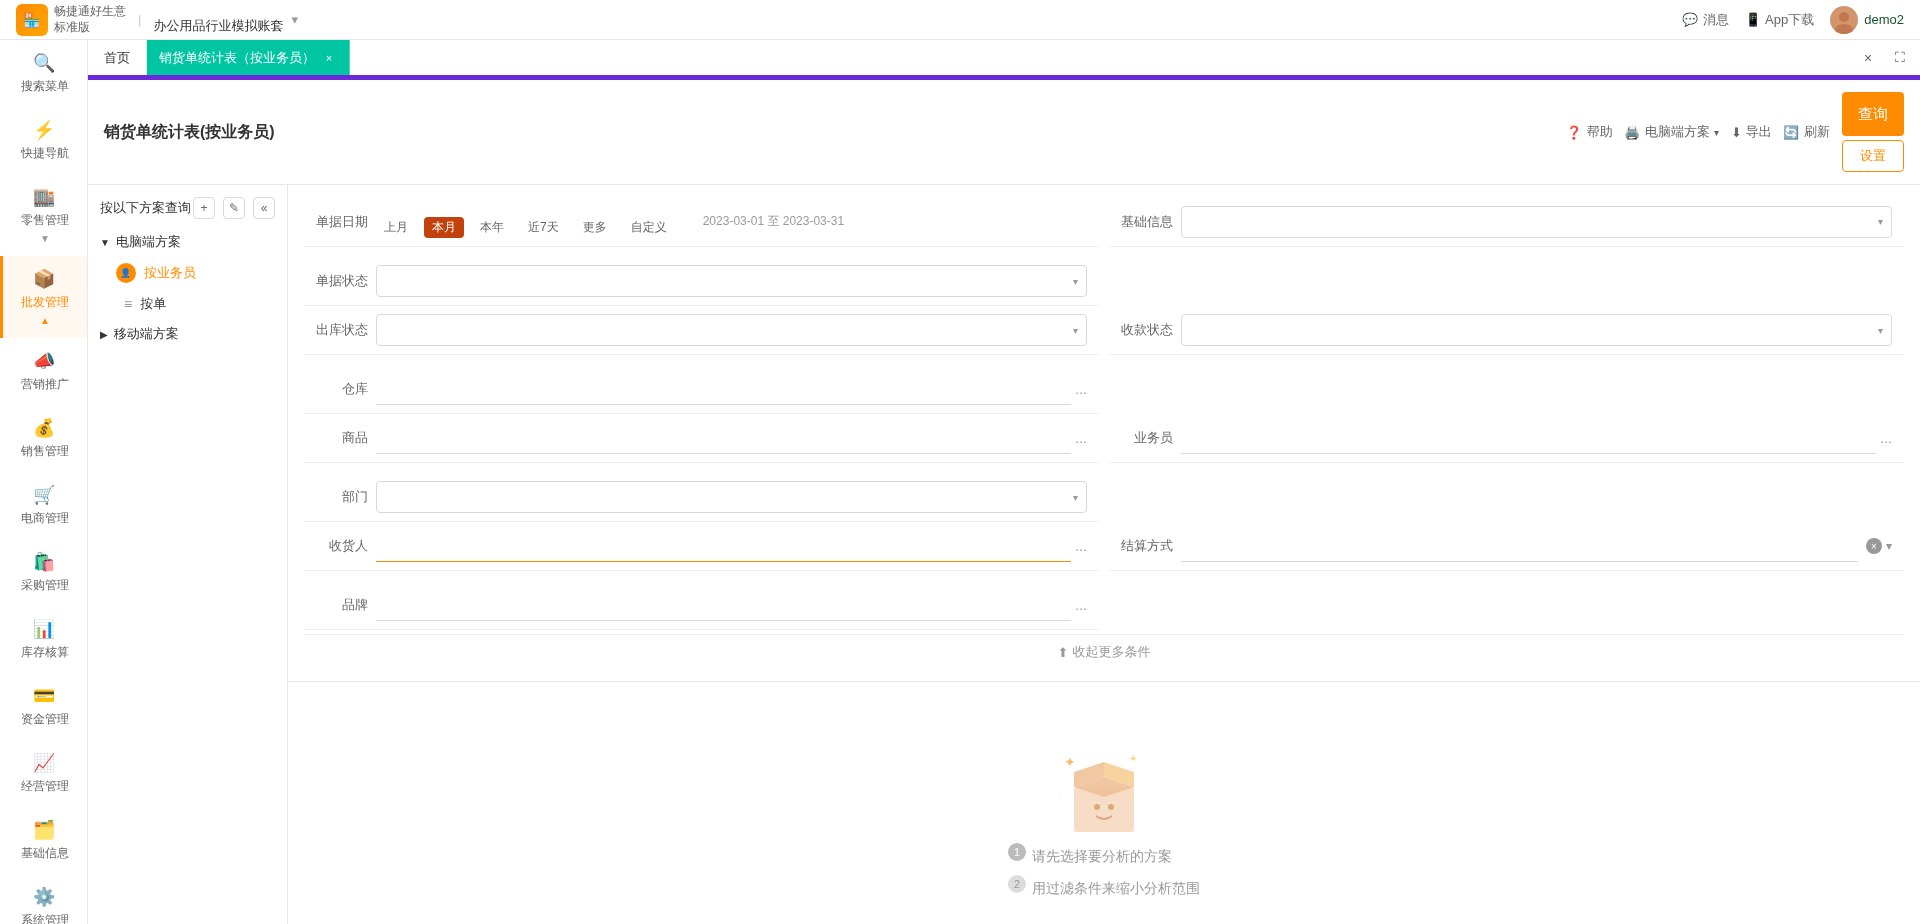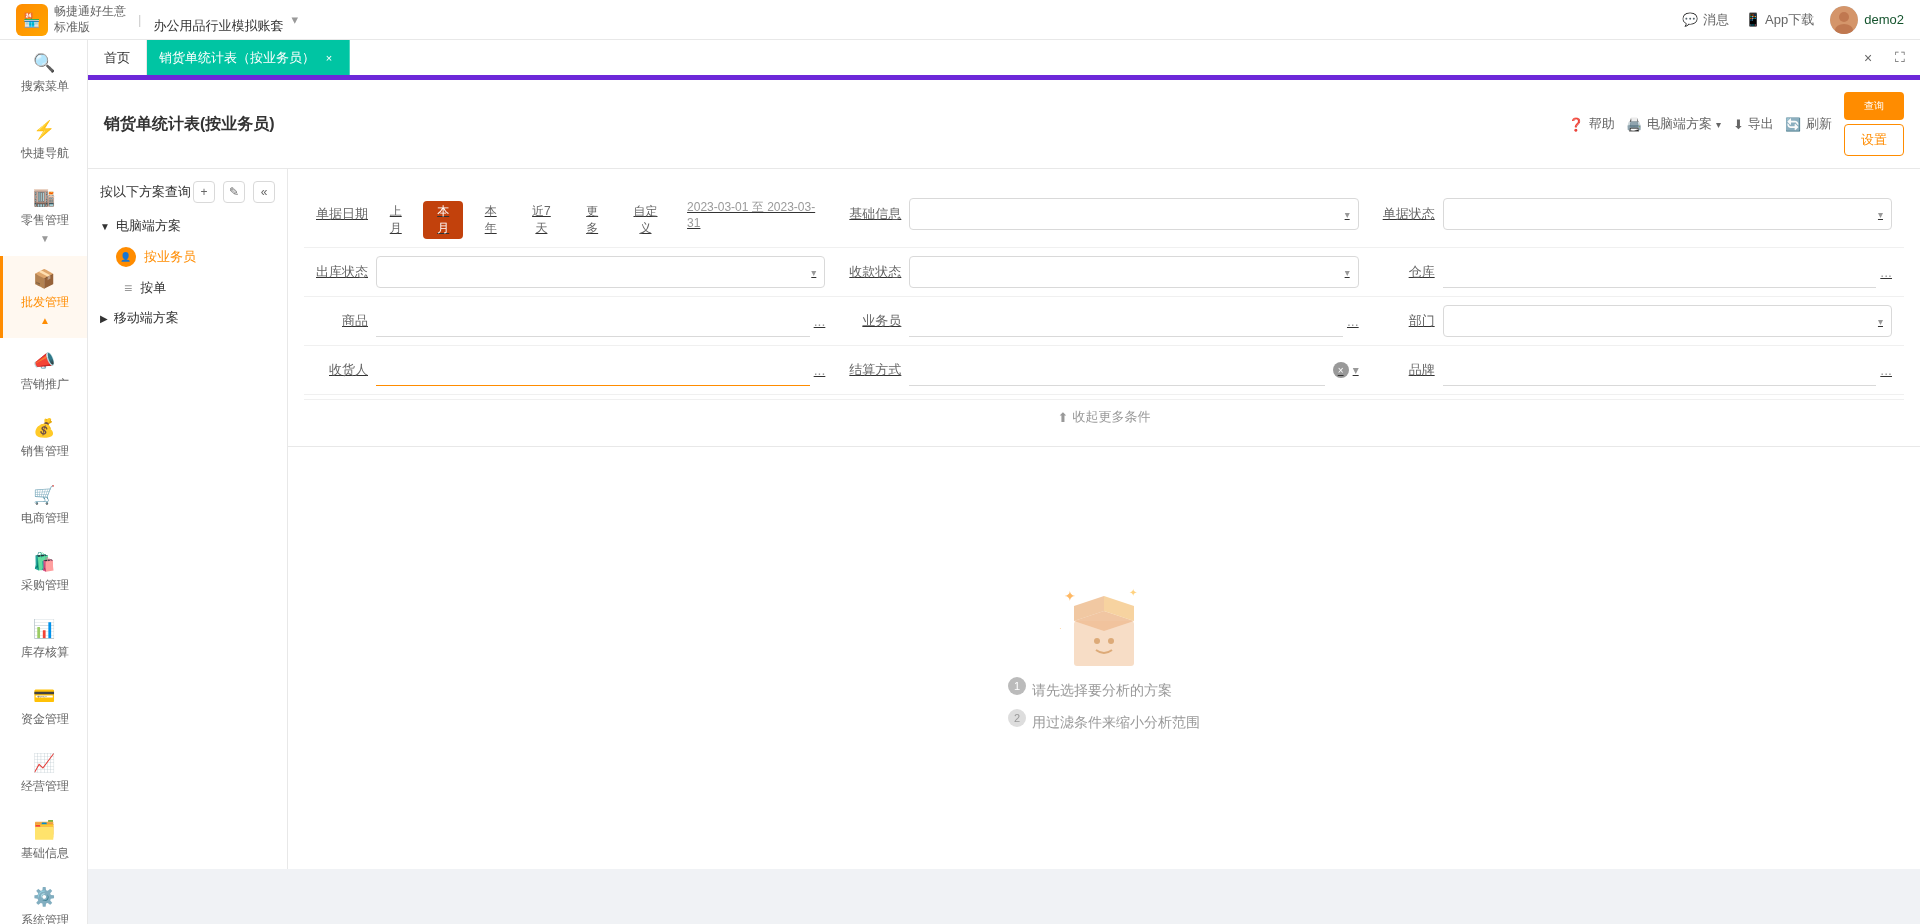--- a/index.html
+++ b/index.html
@@ -40,21 +40,21 @@
 
     
     .page-content { flex: 1; overflow-y: auto; background: #f0f2f5; padding: 0; }
     .page-inner { margin: 0; background: #fff; }
 
     
     .page-header { display: flex; align-items: center; justify-content: space-between; padding: 12px 16px; background: #fff; border-bottom: 1px solid #e8e8e8; }
     .page-title { font-size: 16px; font-weight: bold; color: #333; }
     .page-actions { display: flex; align-items: center; gap: 12px; }
     .page-action-btn { display: flex; align-items: center; gap: 4px; color: #666; font-size: 13px; cursor: pointer; }
-    .btn-query { background: #ff8c00; color: white; border: none; padding: 6px 16px; border-radius: 4px; cursor: pointer; font-size: 10px; height: 28px; }
+    .btn-query { background: #ff8c00; color: white; border: none; padding: 6px 16px; border-radius: 4px; cursor: pointer; font-size: 15px; height: 44px; }
     .btn-settings { background: white; color: #ff8c00; border: 1px solid #ff8c00; padding: 6px 16px; border-radius: 4px; cursor: pointer; font-size: 13px; height: 32px; }
 
     
     .two-panel { display: flex; flex: 1; }
 
     
     .left-panel { width: 200px; border-right: 1px solid #e8e8e8; padding: 8px 0; background: #fff; flex-shrink: 0; }
     .left-panel-header { display: flex; align-items: center; justify-content: space-between; padding: 4px 12px 8px; }
     .left-panel-title { font-size: 13px; color: #333; }
     .left-panel-icons { display: flex; gap: 8px; }
@@ -69,31 +69,31 @@
     .mobile-section { padding: 6px 12px; display: flex; align-items: center; gap: 6px; cursor: pointer; color: #333; font-size: 13px; }
 
     
     .right-panel { flex: 1; display: flex; flex-direction: column; background: #fff; }
 
     
     .filter-area { padding: 12px 16px; border-bottom: 1px solid #e8e8e8; }
     .date-range { display: flex; align-items: center; gap: 8px; }
     .date-btn { padding: 2px 8px; font-size: 12px; cursor: pointer; border-radius: 4px; color: #666; border: none; background: transparent; margin-top: 12px; }
     .date-btn.active { background: #c2410c; color: white; border-radius: 4px; }
-    .date-range-text { font-size: 12px; color: #999; margin-left: 8px; }
+    .date-range-text { font-size: 12px; color: #999; margin-left: 20px; }
     .select-control { width: 100%; height: 32px; border: 1px solid #d9d9d9; border-radius: 4px; display: flex; align-items: center; justify-content: space-between; padding: 0 8px; cursor: pointer; font-size: 13px; color: #999; background: white; }
     .select-arrow { color: #999; font-size: 10px; }
     .filter-input { width: 100%; height: 32px; border: none; border-bottom: 1px solid #ff8c00; outline: none; font-size: 13px; padding: 0 4px; }
     .filter-input::placeholder { color: #ccc; }
     .dots-btn { color: #999; margin-left: 4px; cursor: pointer; font-size: 14px; }
     .tag-close { display: inline-flex; align-items: center; justify-content: center; width: 16px; height: 16px; border-radius: 50%; background: #ccc; color: white; font-size: 10px; cursor: pointer; margin-left: 4px; }
     .collapse-btn { display: flex; align-items: center; justify-content: center; gap: 4px; color: #999; font-size: 13px; cursor: pointer; padding: 8px; width: 100%; }
 
     
-    .filter-grid { display: grid; grid-template-columns: 1fr 1fr 1fr; gap: 0; text-decoration: underline; }
+    .filter-grid { display: grid; grid-template-columns: 1fr 1fr; gap: 10px; }
     .filter-cell { display: flex; align-items: center; padding: 8px 12px; border-bottom: 1px solid #f0f0f0; }
     .filter-cell-label { width: 60px; font-size: 13px; color: #666; flex-shrink: 0; text-align: right; padding-right: 8px; }
     .filter-cell-input { flex: 1; }
 
     
     .content-placeholder { flex: 1; display: flex; flex-direction: column; align-items: center; justify-content: center; padding: 60px 0; }
     .placeholder-text { color: #999; font-size: 14px; line-height: 2; text-align: left; }
     .placeholder-step { display: flex; align-items: flex-start; gap: 6px; margin-bottom: 4px; }
     .step-num { width: 18px; height: 18px; border-radius: 50%; background: #ccc; color: white; font-size: 11px; display: flex; align-items: center; justify-content: center; flex-shrink: 0; margin-top: 1px; }
     .step-num.step1 { background: #bbb; }

